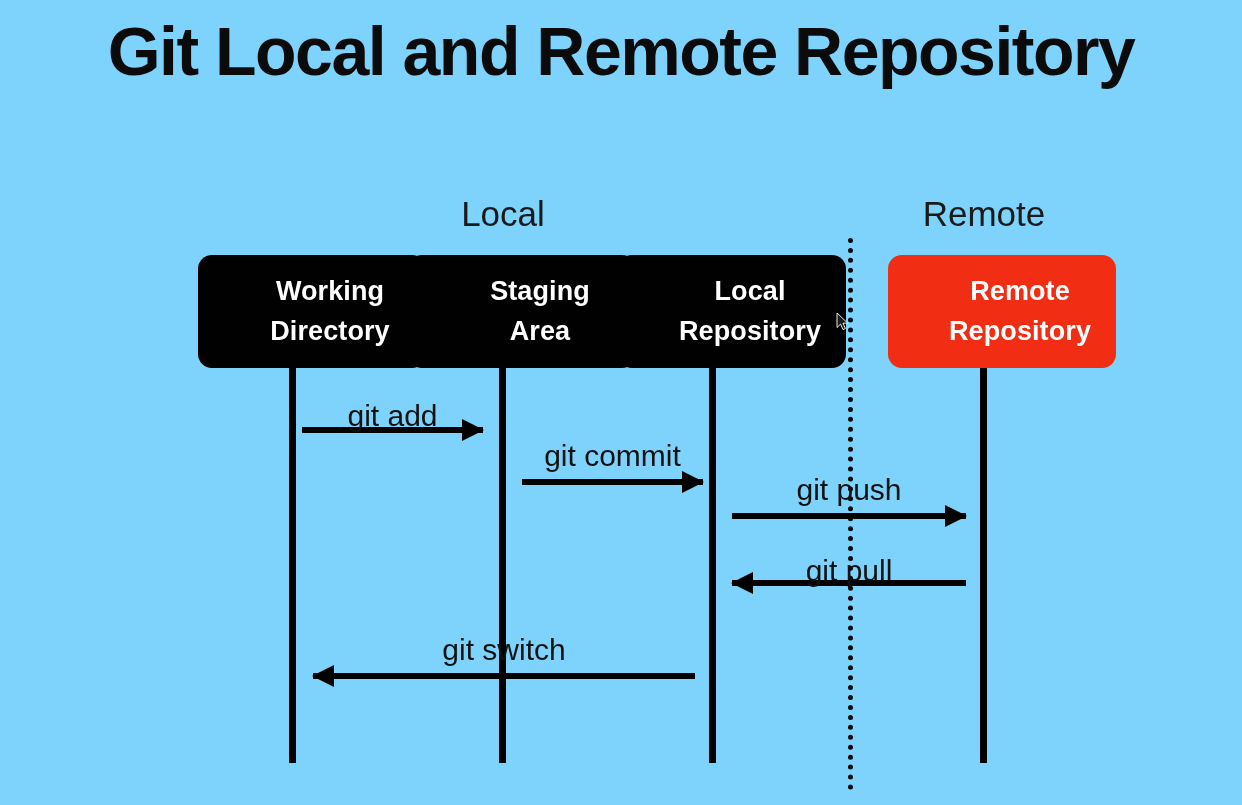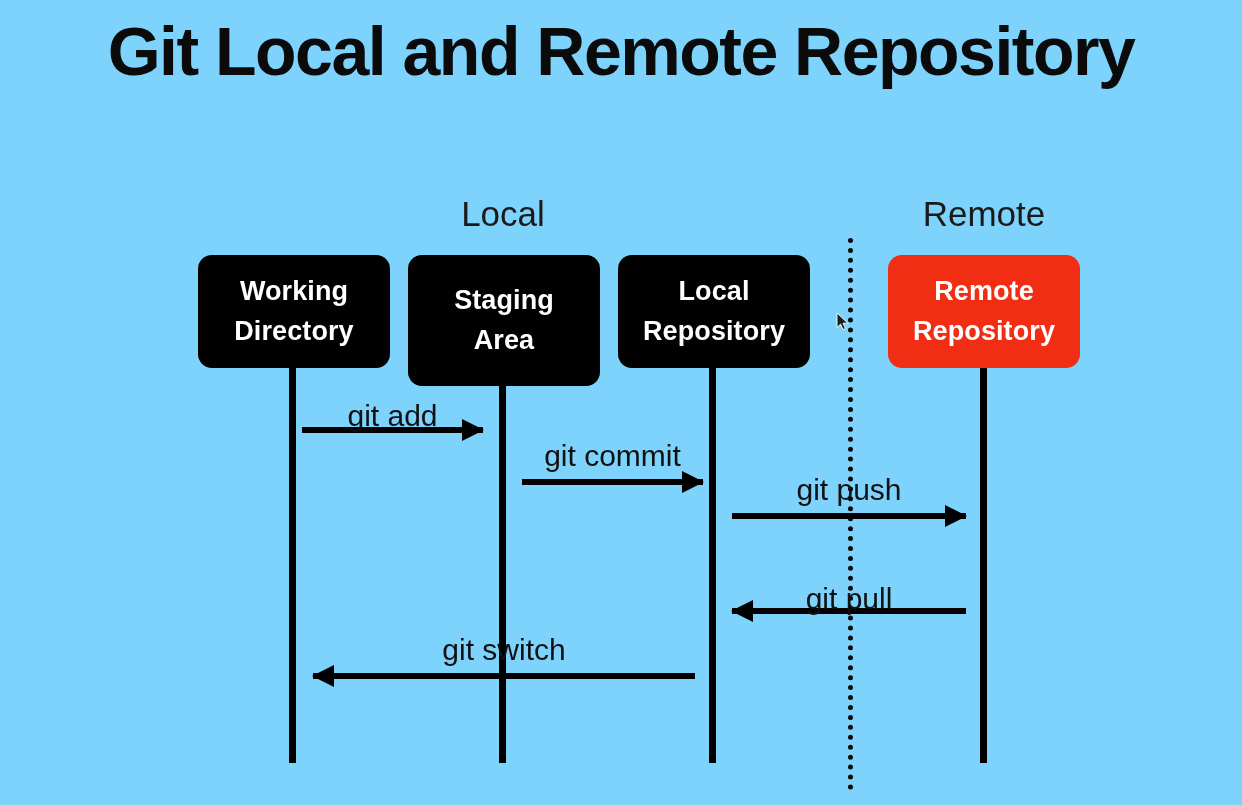--- a/index.html
+++ b/index.html
@@ -52,20 +52,21 @@
     display: flex;
     flex-direction: column;
     align-items: center;
     justify-content: center;
     color: #ffffff;
     font-size: 27px;
     font-weight: 700;
     line-height: 1.45;
     text-align: center;
     letter-spacing: 0.1px;
+    padding-left: 36px;
   }
   .node.black { background: #010101; }
   .node.red   { background: #f12d14; }
   .node span { display: block; white-space: nowrap; }
 
   
   .lifeline {
     position: absolute;
     width: 7px;
     background: #000000;
@@ -142,21 +143,21 @@
       <div class="lifeline" style="left: 499px; top: 368px; height: 395px; width: 7px; background: rgb(0, 0, 0);"></div>
       <div class="lifeline" style="left: 709px; top: 368px; height: 395px; width: 7px; background: rgb(0, 0, 0);"></div>
       <div class="lifeline" style="left: 980px; top: 368px; height: 395px; width: 7px; background: rgb(0, 0, 0);"></div>
     </div>
 
   <div id="node-layer">
       <div class="node black" style="left: 198px; top: 255px; width: 192px; height: 113px; background: rgb(1, 1, 1); color: rgb(255, 255, 255);">
         <span>Working</span>
         <span>Directory</span>
       </div>
-      <div class="node black" style="left: 408px; top: 255px; width: 192px; height: 131px; background: rgb(1, 1, 1); color: rgb(255, 255, 255);">
+      <div class="node black" style="left: 408px; top: 255px; width: 192px; height: 113px; background: rgb(1, 1, 1); color: rgb(255, 255, 255);">
         <span>Staging</span>
         <span>Area</span>
       </div>
       <div class="node black" style="left: 618px; top: 255px; width: 192px; height: 113px; background: rgb(1, 1, 1); color: rgb(255, 255, 255);">
         <span>Local</span>
         <span>Repository</span>
       </div>
       <div class="node red" style="left: 888px; top: 255px; width: 192px; height: 113px; background: rgb(241, 45, 20); color: rgb(255, 255, 255);">
         <span>Remote</span>
         <span>Repository</span>
@@ -172,21 +173,21 @@
       <div class="msg right" style="left: 522px; top: 479px; width: 181px; height: 6px;">
         <div class="shaft" style="width: 181px;"></div>
         <div class="head"></div>
         <div class="caption">git commit</div>
       </div>
       <div class="msg right" style="left: 732px; top: 513px; width: 234px; height: 6px;">
         <div class="shaft" style="width: 234px;"></div>
         <div class="head"></div>
         <div class="caption">git push</div>
       </div>
-      <div class="msg left" style="left: 732px; top: 608px; width: 234px; height: 20px;">
+      <div class="msg left" style="left: 732px; top: 580px; width: 234px; height: 20px;">
         <div class="shaft" style="width: 234px;"></div>
         <div class="head"></div>
         <div class="caption">git pull</div>
       </div>
       <div class="msg left" style="left: 313px; top: 673px; width: 382px; height: 6px;">
         <div class="shaft" style="width: 382px;"></div>
         <div class="head"></div>
         <div class="caption">git switch</div>
       </div>
     </div>

